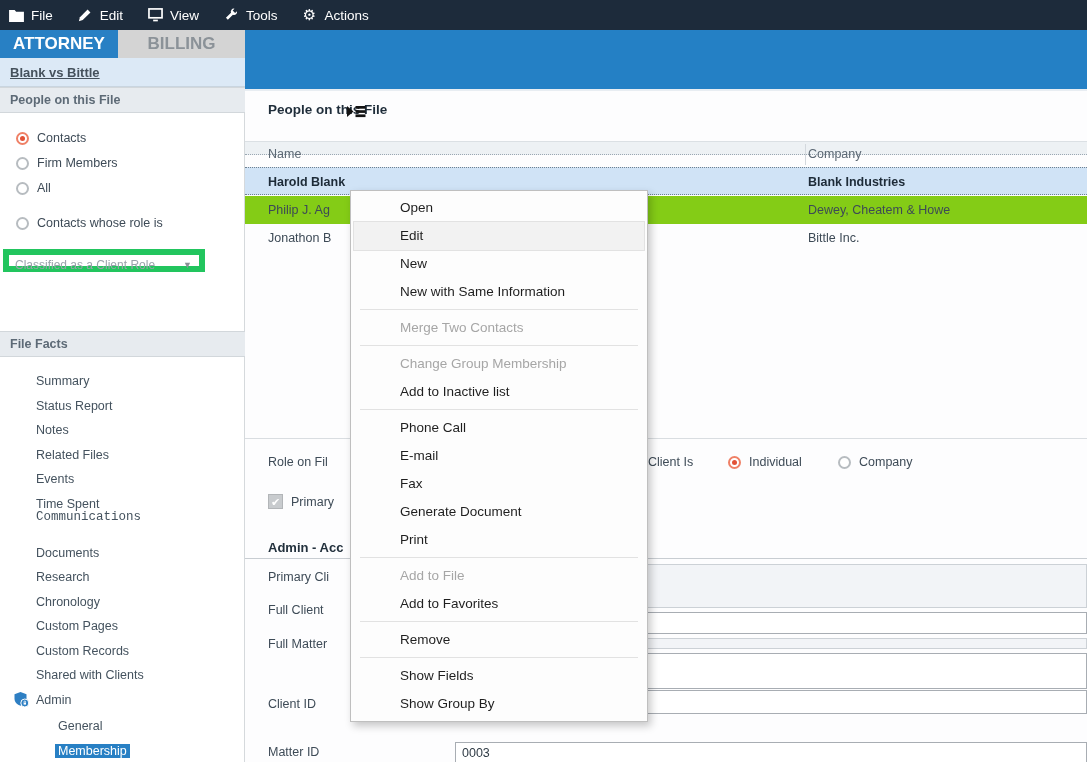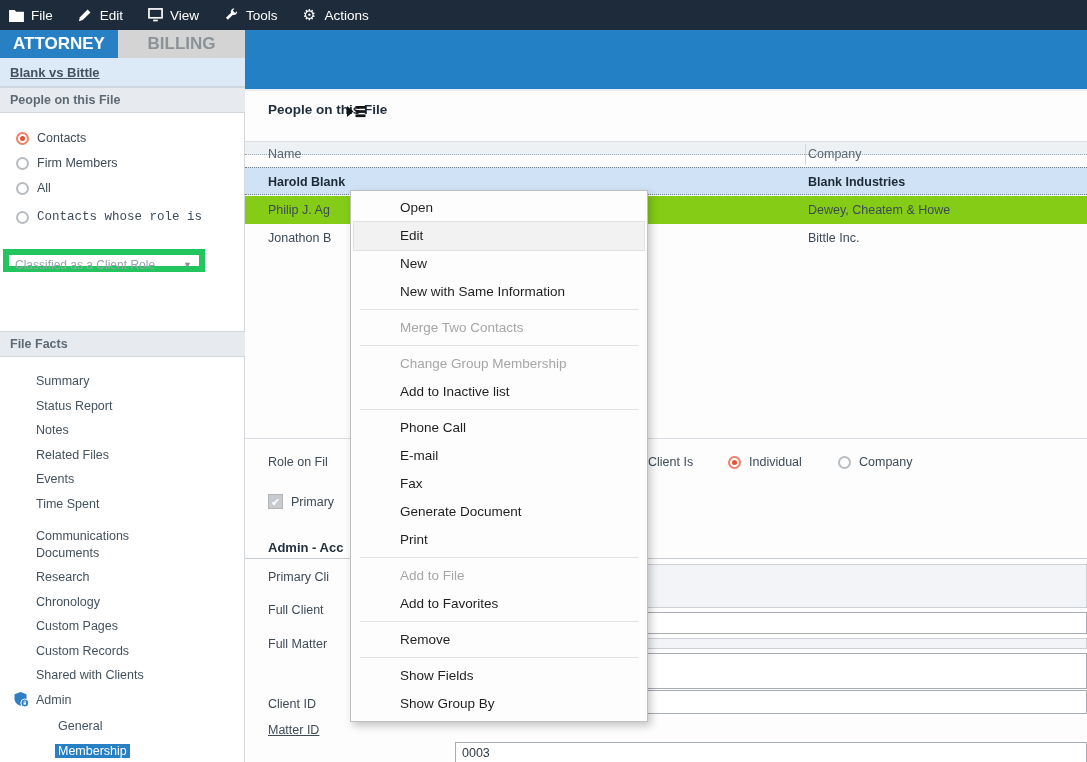--- a/index.html
+++ b/index.html
@@ -150,21 +150,21 @@
     <span>Contacts</span>
   </div>
   <div class="abs radio-row" style="top:152px;">
     <span class="radio"></span>
     <span>Firm Members</span>
   </div>
   <div class="abs radio-row" style="top:177px;">
     <span class="radio"></span>
     <span>All</span>
   </div>
-  <div class="abs radio-row" style="top:206px;font-family:Liberation Mono, monospace;">
+  <div class="abs radio-row" style="top:212px;">
     <span class="radio"></span>
     <span>Contacts whose role is</span>
   </div>
 
   <div class="abs dropdown">
     <span>Classified as a Client Role</span>
     <span class="dd-caret">▼</span>
   </div>
 
   <div class="abs side-header" style="top:331px;">File Facts</div>
@@ -180,21 +180,21 @@
     </div>
   <div class="abs fact-item" style="top:443px;">
       <div class="fact-label">Related Files</div>
     </div>
   <div class="abs fact-item" style="top:467px;">
       <div class="fact-label">Events</div>
     </div>
   <div class="abs fact-item" style="top:492px;">
       <div class="fact-label">Time Spent</div>
     </div>
-  <div class="abs fact-item" style="top:524px;">
+  <div class="abs fact-item" style="top:505px;font-family:Liberation Mono, monospace;">
       <div class="fact-label">Communications</div>
     </div>
   <div class="abs fact-item" style="top:541px;">
       <div class="fact-label">Documents</div>
     </div>
   <div class="abs fact-item" style="top:565px;">
       <div class="fact-label">Research</div>
     </div>
   <div class="abs fact-item" style="top:590px;">
       <div class="fact-label">Chronology</div>
@@ -280,21 +280,21 @@
   <input class="abs fld-input" style="top: 612px; height: 22px;" value="">
   <div class="abs fld-ro" style="top:638px; height:11px;"></div>
 
   <div class="abs fld-label" style="top:637px;">Full Matter</div>
   <input class="abs fld-input" style="top: 653px; height: 36px;" value="">
   <div class="abs fld-ro" style="top:693px; height:10px;"></div>
 
   <div class="abs fld-label" style="top:697px;">Client ID</div>
   <input class="abs fld-input" style="top: 690px; height: 24px;" value="BLANK">
 
-  <div class="abs fld-label" style="top:723px;text-decoration:underline;">Matter ID</div>
+  <div class="abs fld-label" style="top:745px;">Matter ID</div>
   <input class="abs fld-input" style="top: 742px; height: 22px;" value="0003">
 
   <div class="abs ctx-menu">
     <div class="ctx-item">Open</div>
     <div class="ctx-item hover">Edit</div>
     <div class="ctx-item">New</div>
     <div class="ctx-item">New with Same Information</div>
     <div class="ctx-sep"></div>
     <div class="ctx-item disabled">Merge Two Contacts</div>
     <div class="ctx-sep"></div>

